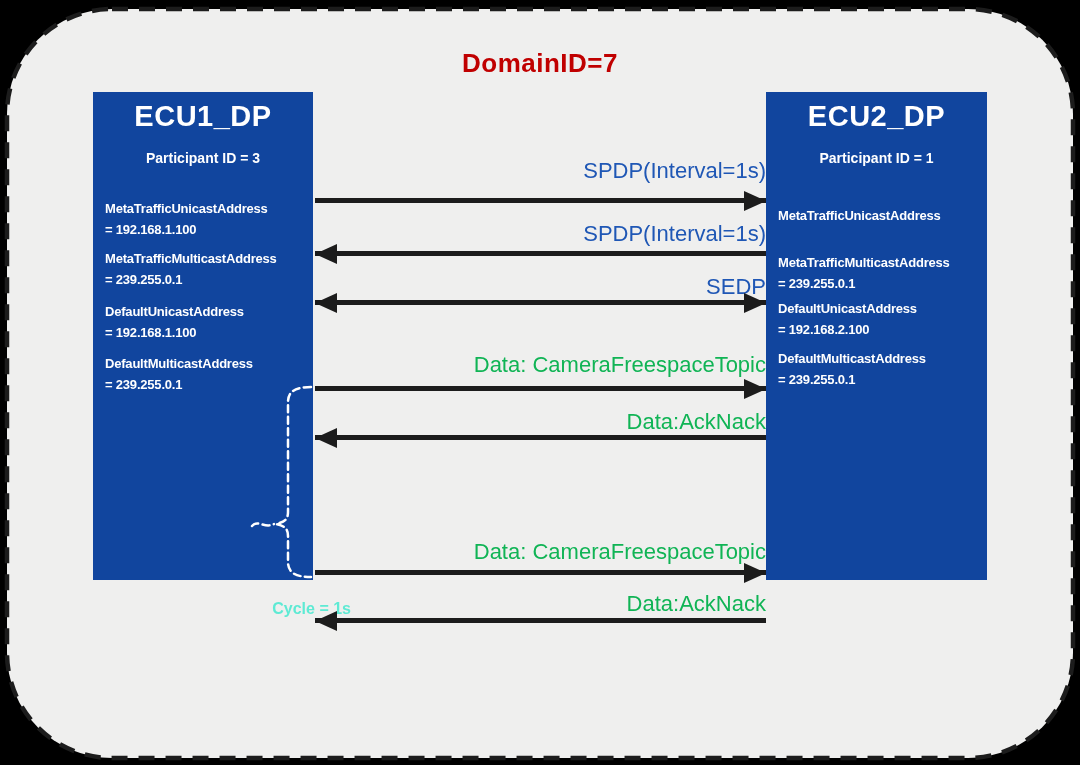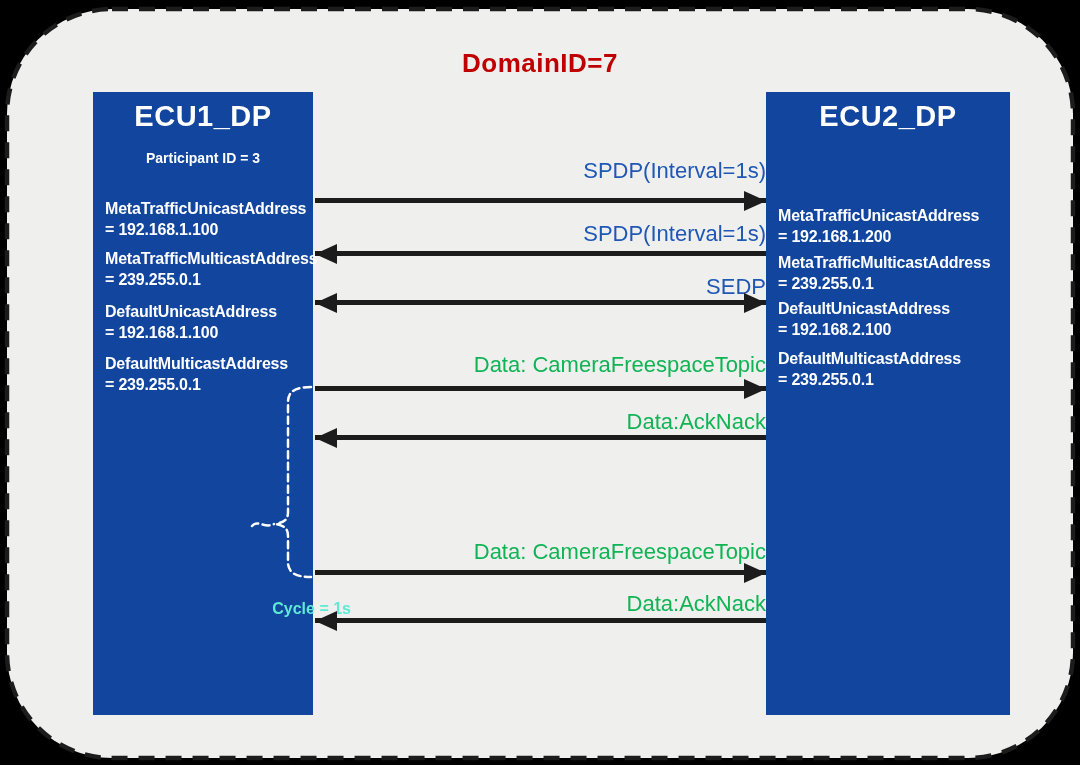--- a/index.html
+++ b/index.html
@@ -20,37 +20,37 @@
   .canvas { position: relative; width: 1080px; height: 765px; }
   .frame-svg { position: absolute; left: 0; top: 0; }
 
   .domain-title {
     position: absolute; top: 48px; left: 0; width: 1080px;
     text-align: center; font-size: 26px; font-weight: bold;
     color: var(--title-red); letter-spacing: 0.5px;
   }
 
   .ecu {
-    position: absolute; top: 92px; height: 623px;
+    position: absolute; top: 92px; height: 488px;
     background: var(--box-blue); color: #fff;
   }
   .ecu1 { left: 93px;  width: 220px; }
-  .ecu2 { left: 766px; width: 221px; padding-left: 23px; }
+  .ecu2 { left: 766px; width: 221px; }
   .ecu-name {
     position: absolute; top: 8px; left: 0; right: 0;
     text-align: center; font-size: 29px; font-weight: bold;
     letter-spacing: 0.5px;
   }
   .ecu-participant {
     position: absolute; top: 58px; left: 0; right: 0;
     text-align: center; font-size: 14px; font-weight: bold;
   }
   .addr {
     position: absolute; left: 12px; right: 4px;
-    font-size: 16px; font-weight: bold; line-height: 21px;
+    font-size: 13px; font-weight: bold; line-height: 21px;
     letter-spacing: -0.2px;
   }
 
   .msg-label {
     position: absolute; left: 315px; width: 451px;
     text-align: right; font-size: 22px; line-height: 24px;
   }
   .c-blue  { color: var(--label-blue); }
   .c-green { color: var(--label-green); }
 
@@ -105,23 +105,23 @@
     </div>
     <div class="addr" style="top:261px">
       <div>DefaultMulticastAddress</div>
       <div>= 239.255.0.1</div>
     </div>
     <div class="cycle-label">Cycle = 1s</div>
   </div>
 
   <div class="ecu ecu2">
     <div class="ecu-name">ECU2_DP</div>
+    <div class="ecu-participant">Participant ID = 1</div>
     <div class="addr" style="top:113px">
       <div>MetaTrafficUnicastAddress</div>
-      <div>= 192.168.1.200</div>
     </div>
     <div class="addr" style="top:160px">
       <div>MetaTrafficMulticastAddress</div>
       <div>= 239.255.0.1</div>
     </div>
     <div class="addr" style="top:206px">
       <div>DefaultUnicastAddress</div>
       <div>= 192.168.2.100</div>
     </div>
     <div class="addr" style="top:256px">

